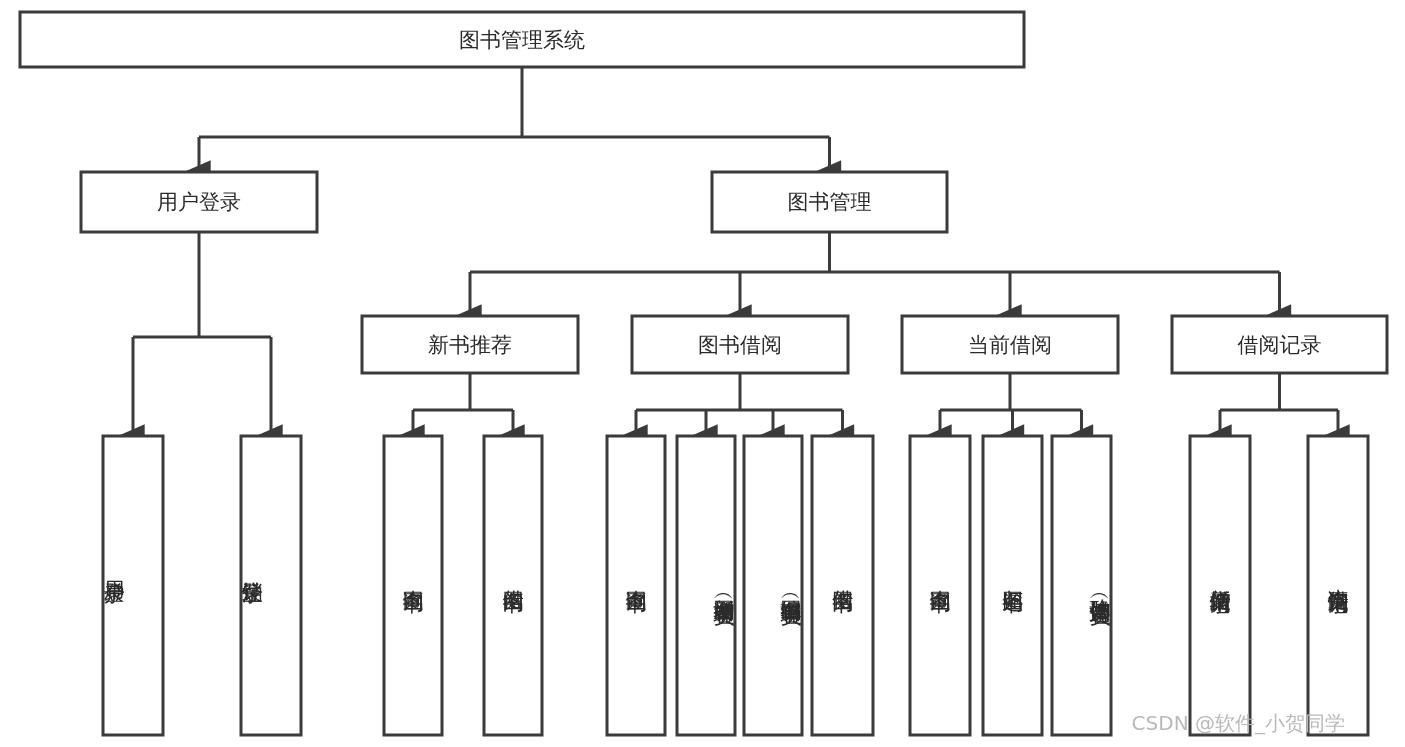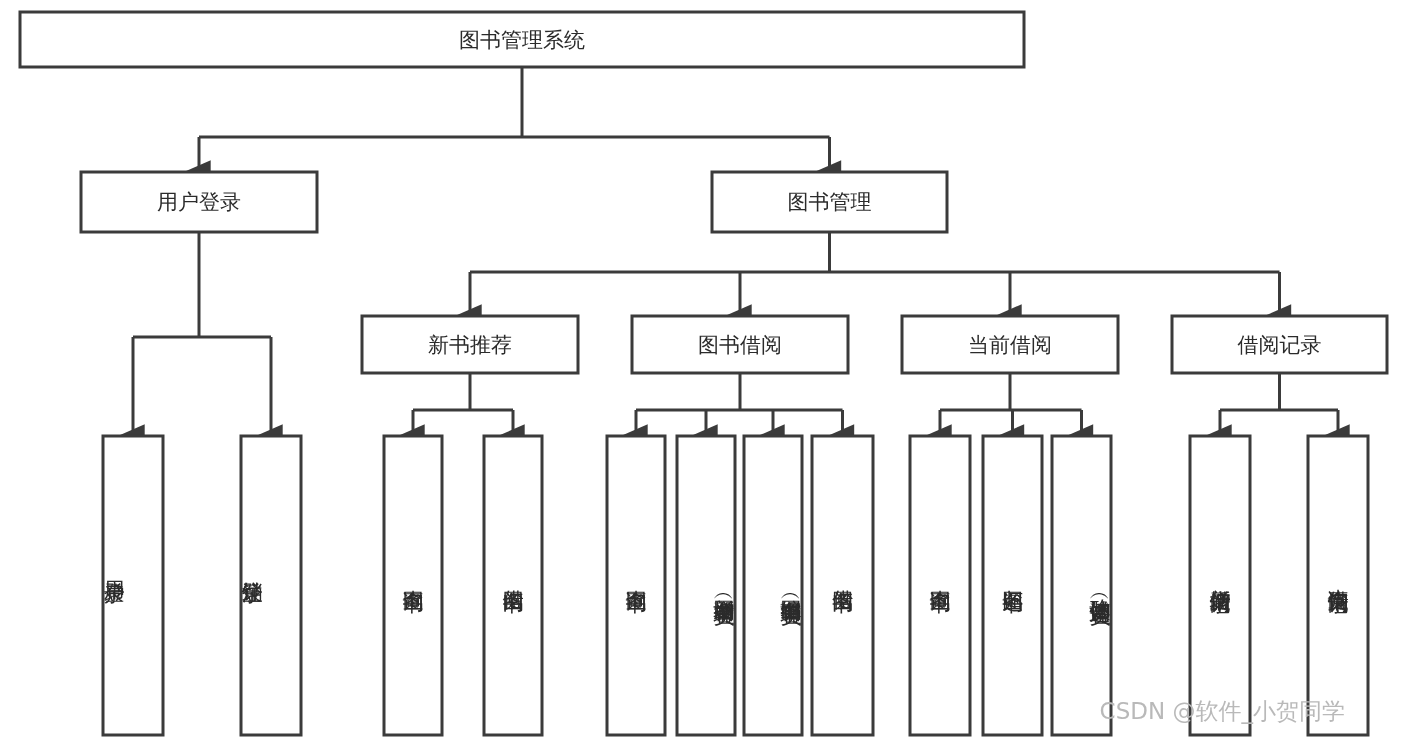--- a/index.html
+++ b/index.html
@@ -52,23 +52,23 @@
     line-height: 1.06;
     color: #2b2b2b;
     letter-spacing: 1px;
     white-space: nowrap;
     text-align: center;
     pointer-events: none;
   }
   .watermark {
     position: absolute;
     right: 8px;
-    bottom: 20px;
+    bottom: 10px;
     font-family: "DejaVu Sans", "Liberation Sans", sans-serif;
-    font-size: 23px;
+    font-size: 20px;
     color: #b9b9b9;
     white-space: nowrap;
   }
 </style>
 </head>
 <body>
 
 <div id="diagram-root">
 
   <svg id="flow" viewBox="0 0 1405 747">

